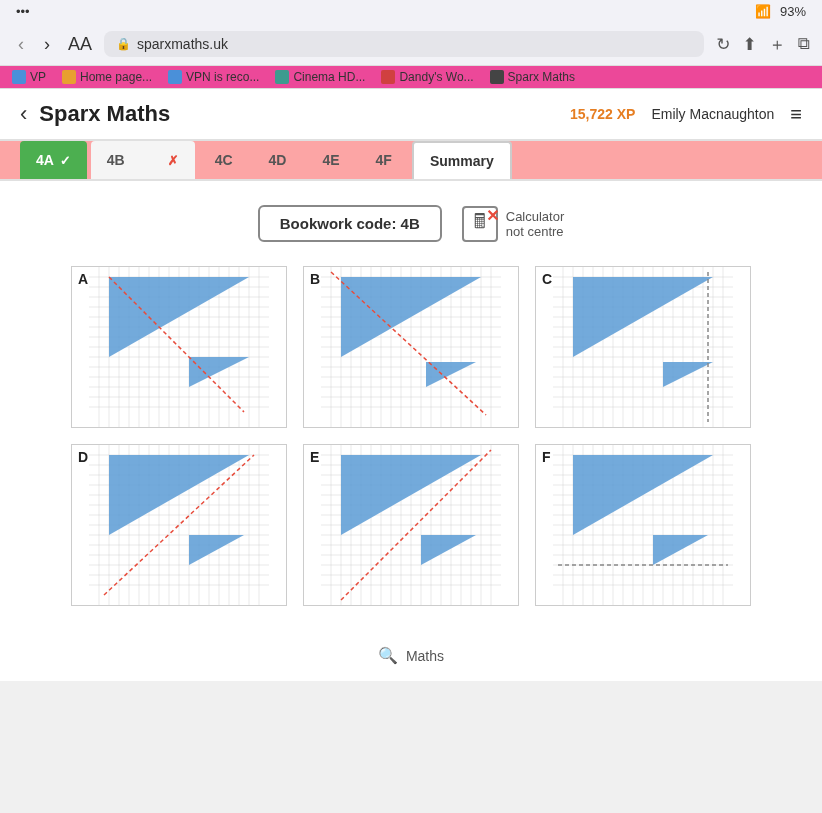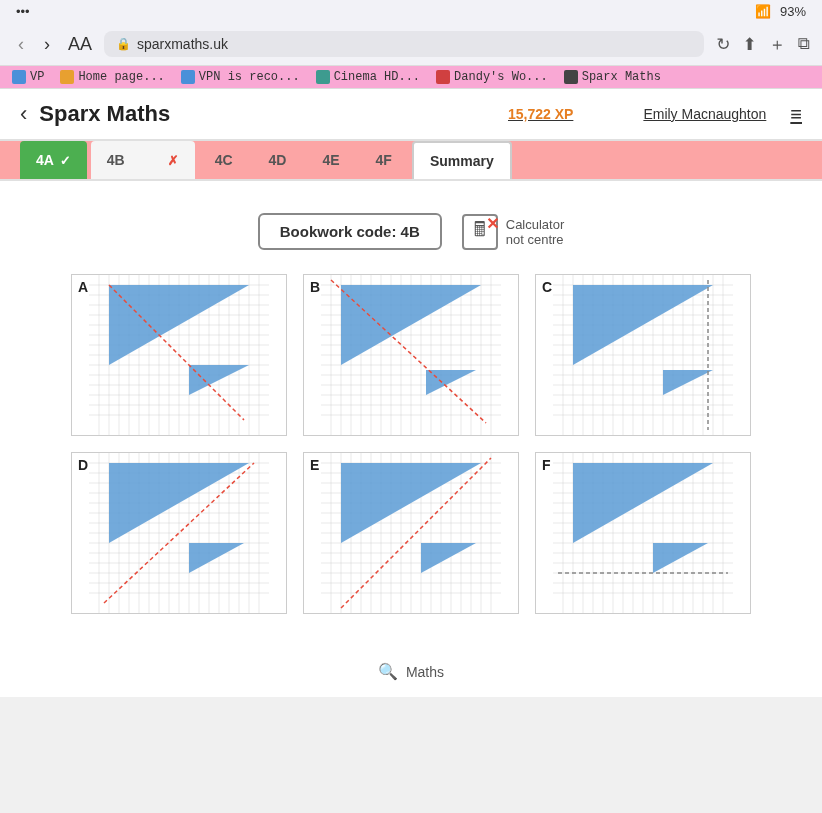--- a/index.html
+++ b/index.html
@@ -52,30 +52,29 @@
       align-items: center;
       gap: 6px;
       font-size: 14px;
       color: #333;
     }
     .lock-icon { color: #555; font-size: 12px; }
     .browser-actions { display: flex; gap: 12px; align-items: center; color: #555; font-size: 18px; }
 
     
     .bookmarks-bar {
-      background: #f9a8d4;
+      background: #ec4899;
       padding: 4px 12px;
       display: flex;
       gap: 16px;
       align-items: center;
       border-bottom: 1px solid #ddd;
       font-size: 12px;
       color: #333;
       overflow: hidden;
-      font-family: Liberation Mono, monospace;
     }
     .bookmark-item { display: flex; align-items: center; gap: 4px; white-space: nowrap; }
     .bookmark-icon { width: 14px; height: 14px; border-radius: 2px; display: inline-block; }
     .bm-blue { background: #4a90d9; }
     .bm-orange { background: #e8a030; }
     .bm-teal { background: #3d9b8f; }
     .bm-red { background: #d04040; }
     .bm-dark { background: #444; }
 
     
@@ -83,23 +82,23 @@
       background: white;
       padding: 12px 20px;
       display: flex;
       align-items: center;
       justify-content: space-between;
       border-bottom: 2px solid #e0e0e0;
     }
     .app-header-left { display: flex; align-items: center; gap: 12px; }
     .back-arrow { font-size: 22px; color: #333; cursor: pointer; }
     .app-title { font-size: 22px; font-weight: 700; color: #222; }
-    .app-header-right { display: flex; align-items: center; gap: 24px; font-size: 14px; color: #333; text-decoration: underline; }
+    .app-header-right { display: flex; align-items: center; gap: 16px; font-size: 14px; color: #333; }
     .xp-display { font-weight: 600; color: #e67e22; }
-    .user-name { font-weight: 500; margin-left: 46px; }
+    .user-name { font-weight: 500; }
     .menu-icon { font-size: 20px; cursor: pointer; color: #333; }
 
     
     .tabs-bar {
       background: #fca5a5;
       padding: 0 20px;
       display: flex;
       gap: 4px;
       border-bottom: 2px solid #e0e0e0;
     }
@@ -130,21 +129,21 @@
       border-left: 2px solid #ccc;
       border-right: 2px solid #ccc;
       font-weight: 700;
     }
     .tab .check { font-size: 13px; }
     .tab .cross { font-size: 13px; color: #e74c3c; }
 
     
     .main-content {
       background: white;
-      padding: 32px 30px;
+      padding: 24px 30px;
     }
 
     
     .bookwork-row {
       display: flex;
       align-items: center;
       gap: 20px;
       margin-bottom: 24px;
       justify-content: center;
     }

